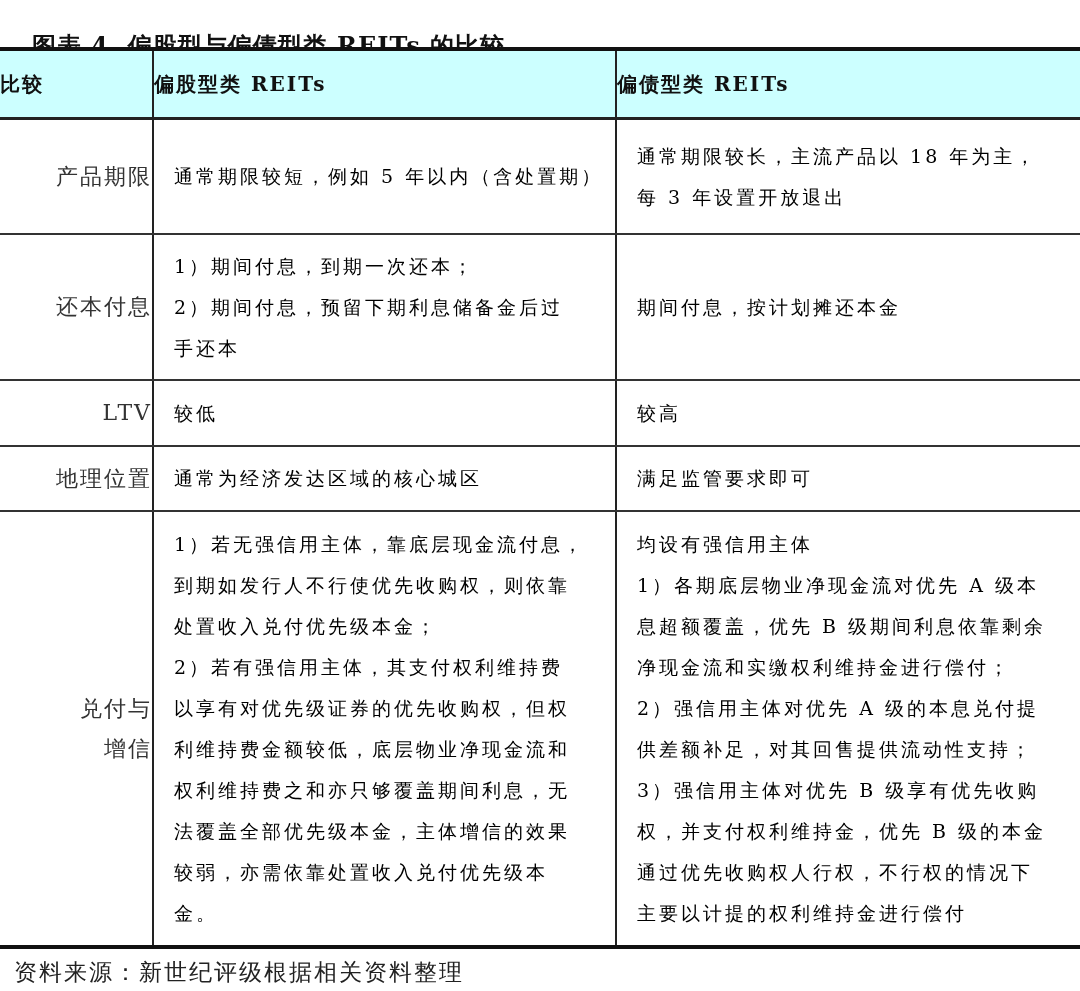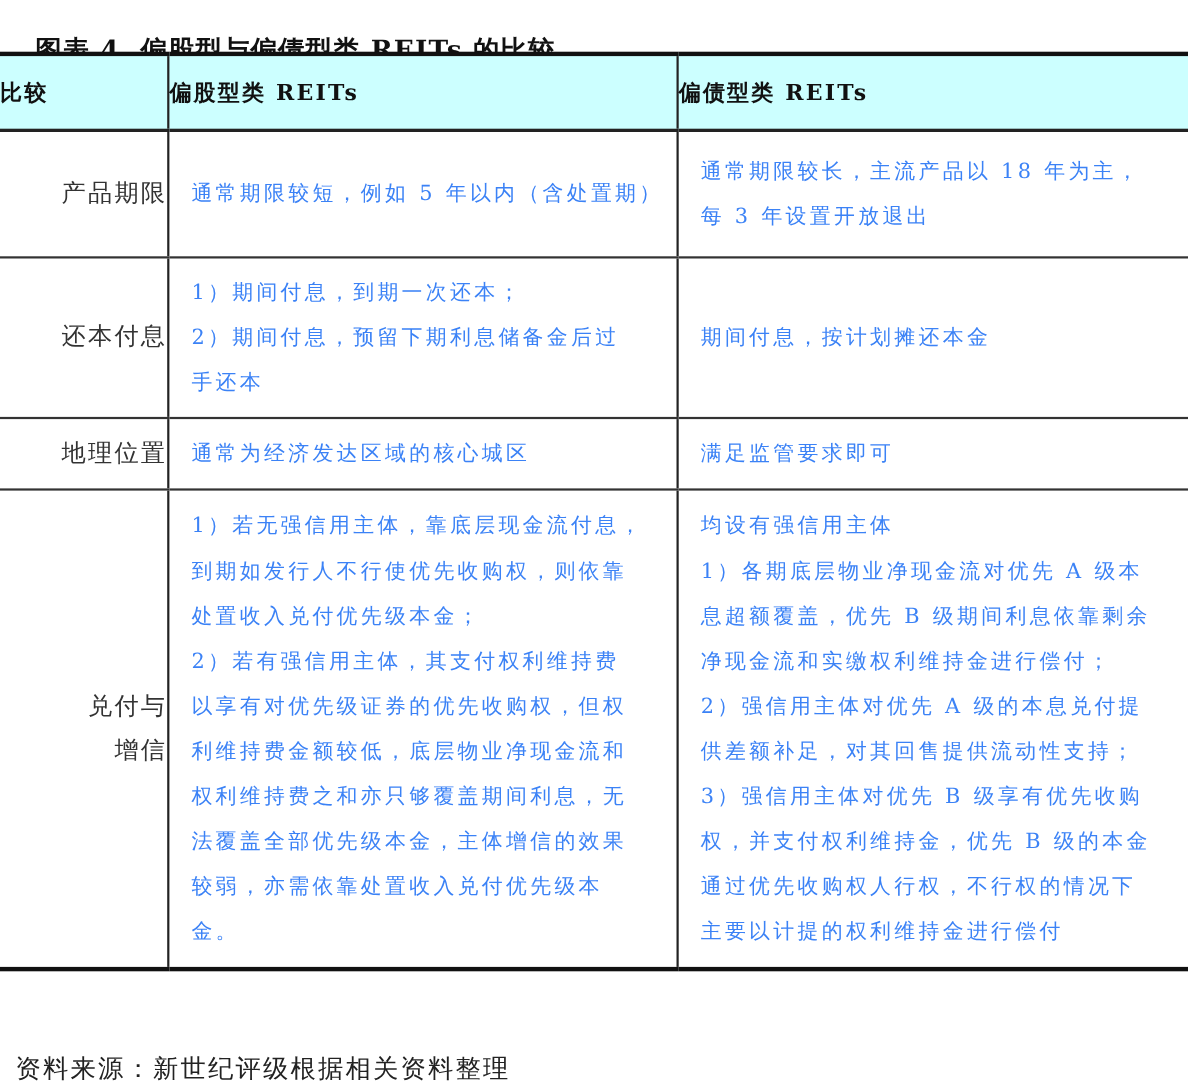--- a/index.html
+++ b/index.html
@@ -66,21 +66,21 @@
       text-align: right;
       font-size: 22px;
       letter-spacing: 2px;
       color: #333;
       line-height: 40px;
     }
     .text-cell {
       font-size: 19px;
       line-height: 41px;
       letter-spacing: 3px;
-      color: #3b82f6;
+      color: #000000;
       padding: 0 18px 0 20px !important;
     }
     .text-cell .line {
       display: block;
       white-space: nowrap;
     }
     .row-term td { height: 113px; }
     .row-repay td { height: 144px; }
     .row-ltv td { height: 64px; }
     .row-geo td { height: 63px; }
@@ -135,20 +135,31 @@
       <td class="text-cell">
         <span class="line">1）期间付息，到期一次还本；</span>
         <span class="line">2）期间付息，预留下期利息储备金后过</span>
         <span class="line">手还本</span>
       </td>
       <td class="text-cell">
         <span class="line">期间付息，按计划摊还本金</span>
       </td>
     </tr>
 
+    <tr class="row-ltv">
+      <td class="label-cell">
+        <span class="line">LTV</span>
+      </td>
+      <td class="text-cell">
+        <span class="line">较低</span>
+      </td>
+      <td class="text-cell">
+        <span class="line">较高</span>
+      </td>
+    </tr>
 
     <tr class="row-geo">
       <td class="label-cell">
         <span class="line">地理位置</span>
       </td>
       <td class="text-cell">
         <span class="line">通常为经济发达区域的核心城区</span>
       </td>
       <td class="text-cell">
         <span class="line">满足监管要求即可</span>

